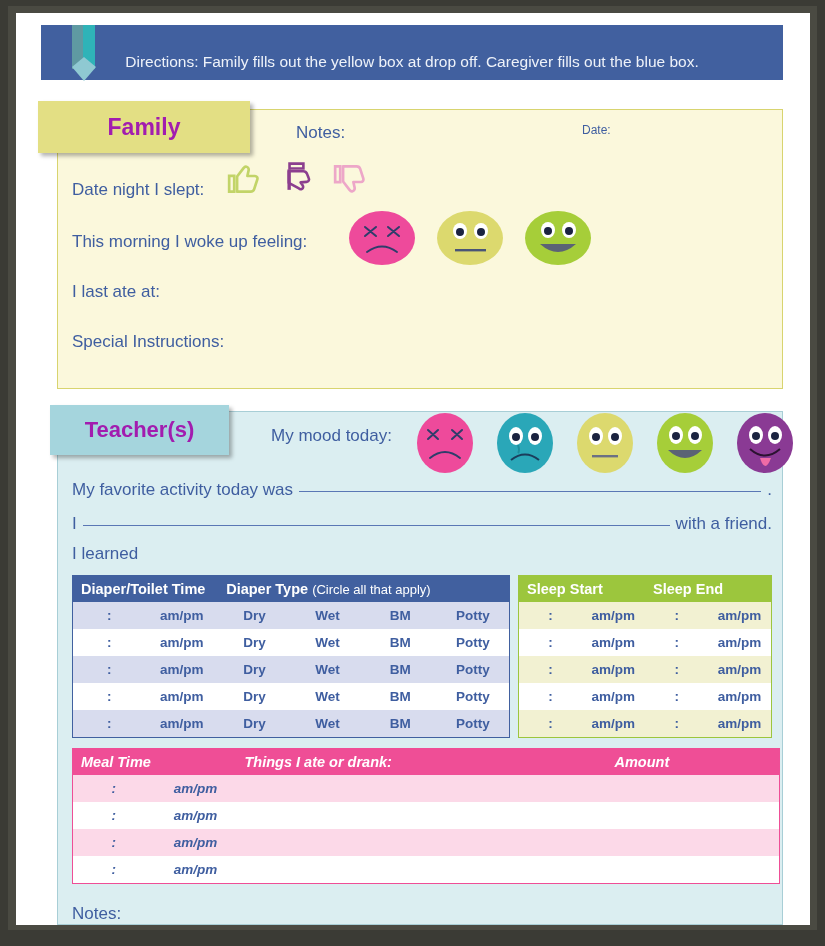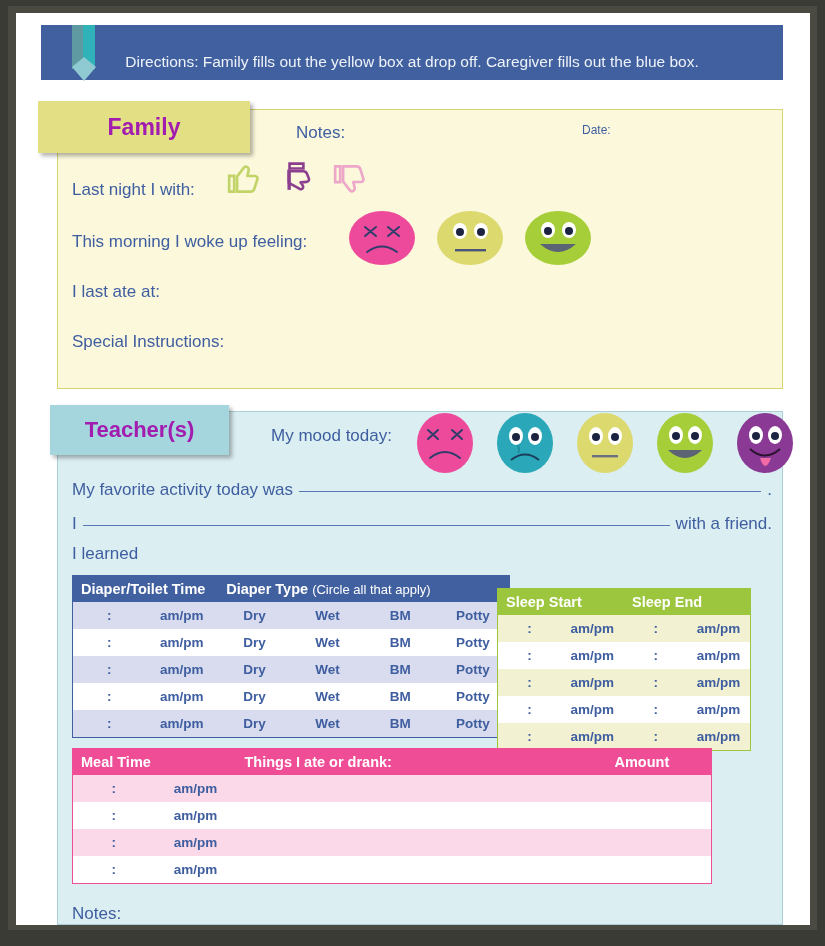--- a/index.html
+++ b/index.html
@@ -108,29 +108,29 @@
   .rule { flex: 1 1 auto; border-bottom: 1.3px solid #5a77b5; transform: translateY(-3px); }
 
   
   table { border-collapse: collapse; table-layout: fixed; }
   .tbl-diaper {
     position: absolute; left: 14px; top: 163px;
     width: 438px;
     border: 1.5px solid #41609f;
   }
   .tbl-sleep {
-    position: absolute; left: 439px; top: 163px;
+    position: absolute; left: 460px; top: 163px;
     width: 254px;
     border: 1.5px solid #9cc63d;
-    margin-top: 13px;
   }
   .tbl-meal {
     position: absolute; left: 14px; top: 336px;
-    width: 640px;
+    width: 708px;
     border: 1.5px solid #ef4e96;
+    font-style: italic;
   }
   .th-diaper { background: #41609f; color: #fff; }
   .th-sleep  { background: #9cc63d; color: #fff; }
   .th-meal   { background: #ef4e96; color: #fff; }
   th {
     text-align: left; font-size: 14.5px; font-weight: bold;
     padding: 5px 0 5px 8px; white-space: nowrap;
   }
   th .sub { font-weight: normal; font-size: 13px; }
   td {
@@ -161,21 +161,21 @@
         <rect x="13" y="0" width="12" height="44" fill="#2fb3b8"></rect>
         <polygon points="2,42 14,32 26,42 14,56" fill="#8fc9d2"></polygon>
       </svg>
       <div class="hdr-sub">Directions: Family fills out the yellow box at drop off. Caregiver fills out the blue box.</div>
     </div>
 
     <div class="family-box">
       <div class="fam-child">Notes:</div>
       <div class="fam-date">Date:</div>
 
-      <div class="fam-line fam-l1">Last night I with:</div>
+      <div class="fam-line fam-l1">Date night I slept:</div>
       <div class="fam-line fam-l2">This morning I woke up feeling:</div>
       <div class="fam-line fam-l3">I last ate at:</div>
       <div class="fam-line fam-l4">Special Instructions:</div>
 
       <div class="thumbs">
         <svg width="38" height="38" viewBox="0 0 24 24">
           <path d="M2 10h3.2v10H2z" fill="none" stroke="#c2d468" stroke-width="1.7"></path>
           <path d="M7 20h8.5c1.1 0 2-.6 2.3-1.6l2-6.2c.3-1-.4-2.1-1.5-2.1h-4.8l.8-3.6c.2-1-.4-2-1.3-2.2-.7-.2-1.4.1-1.8.7L7 10.4z" fill="none" stroke="#c2d468" stroke-width="1.7" stroke-linejoin="round"></path>
         </svg>
         <svg width="40" height="38" viewBox="0 0 26 24">

